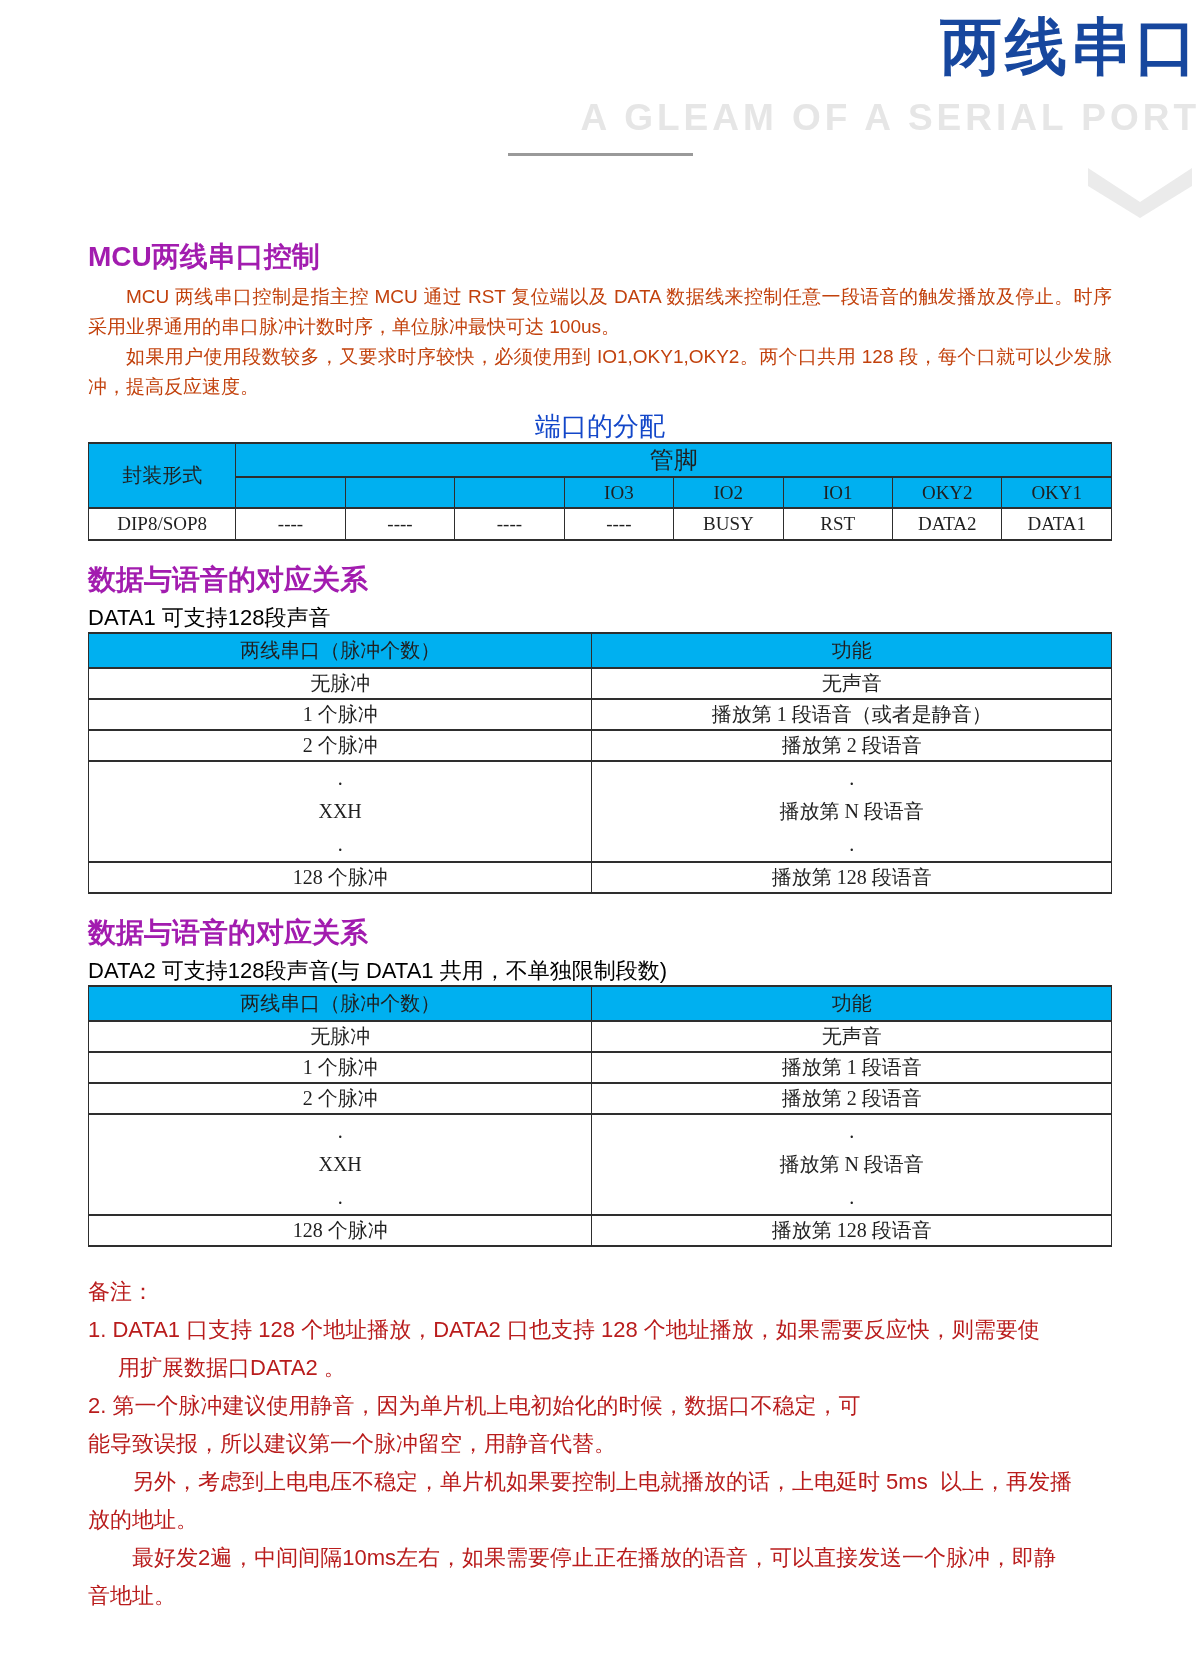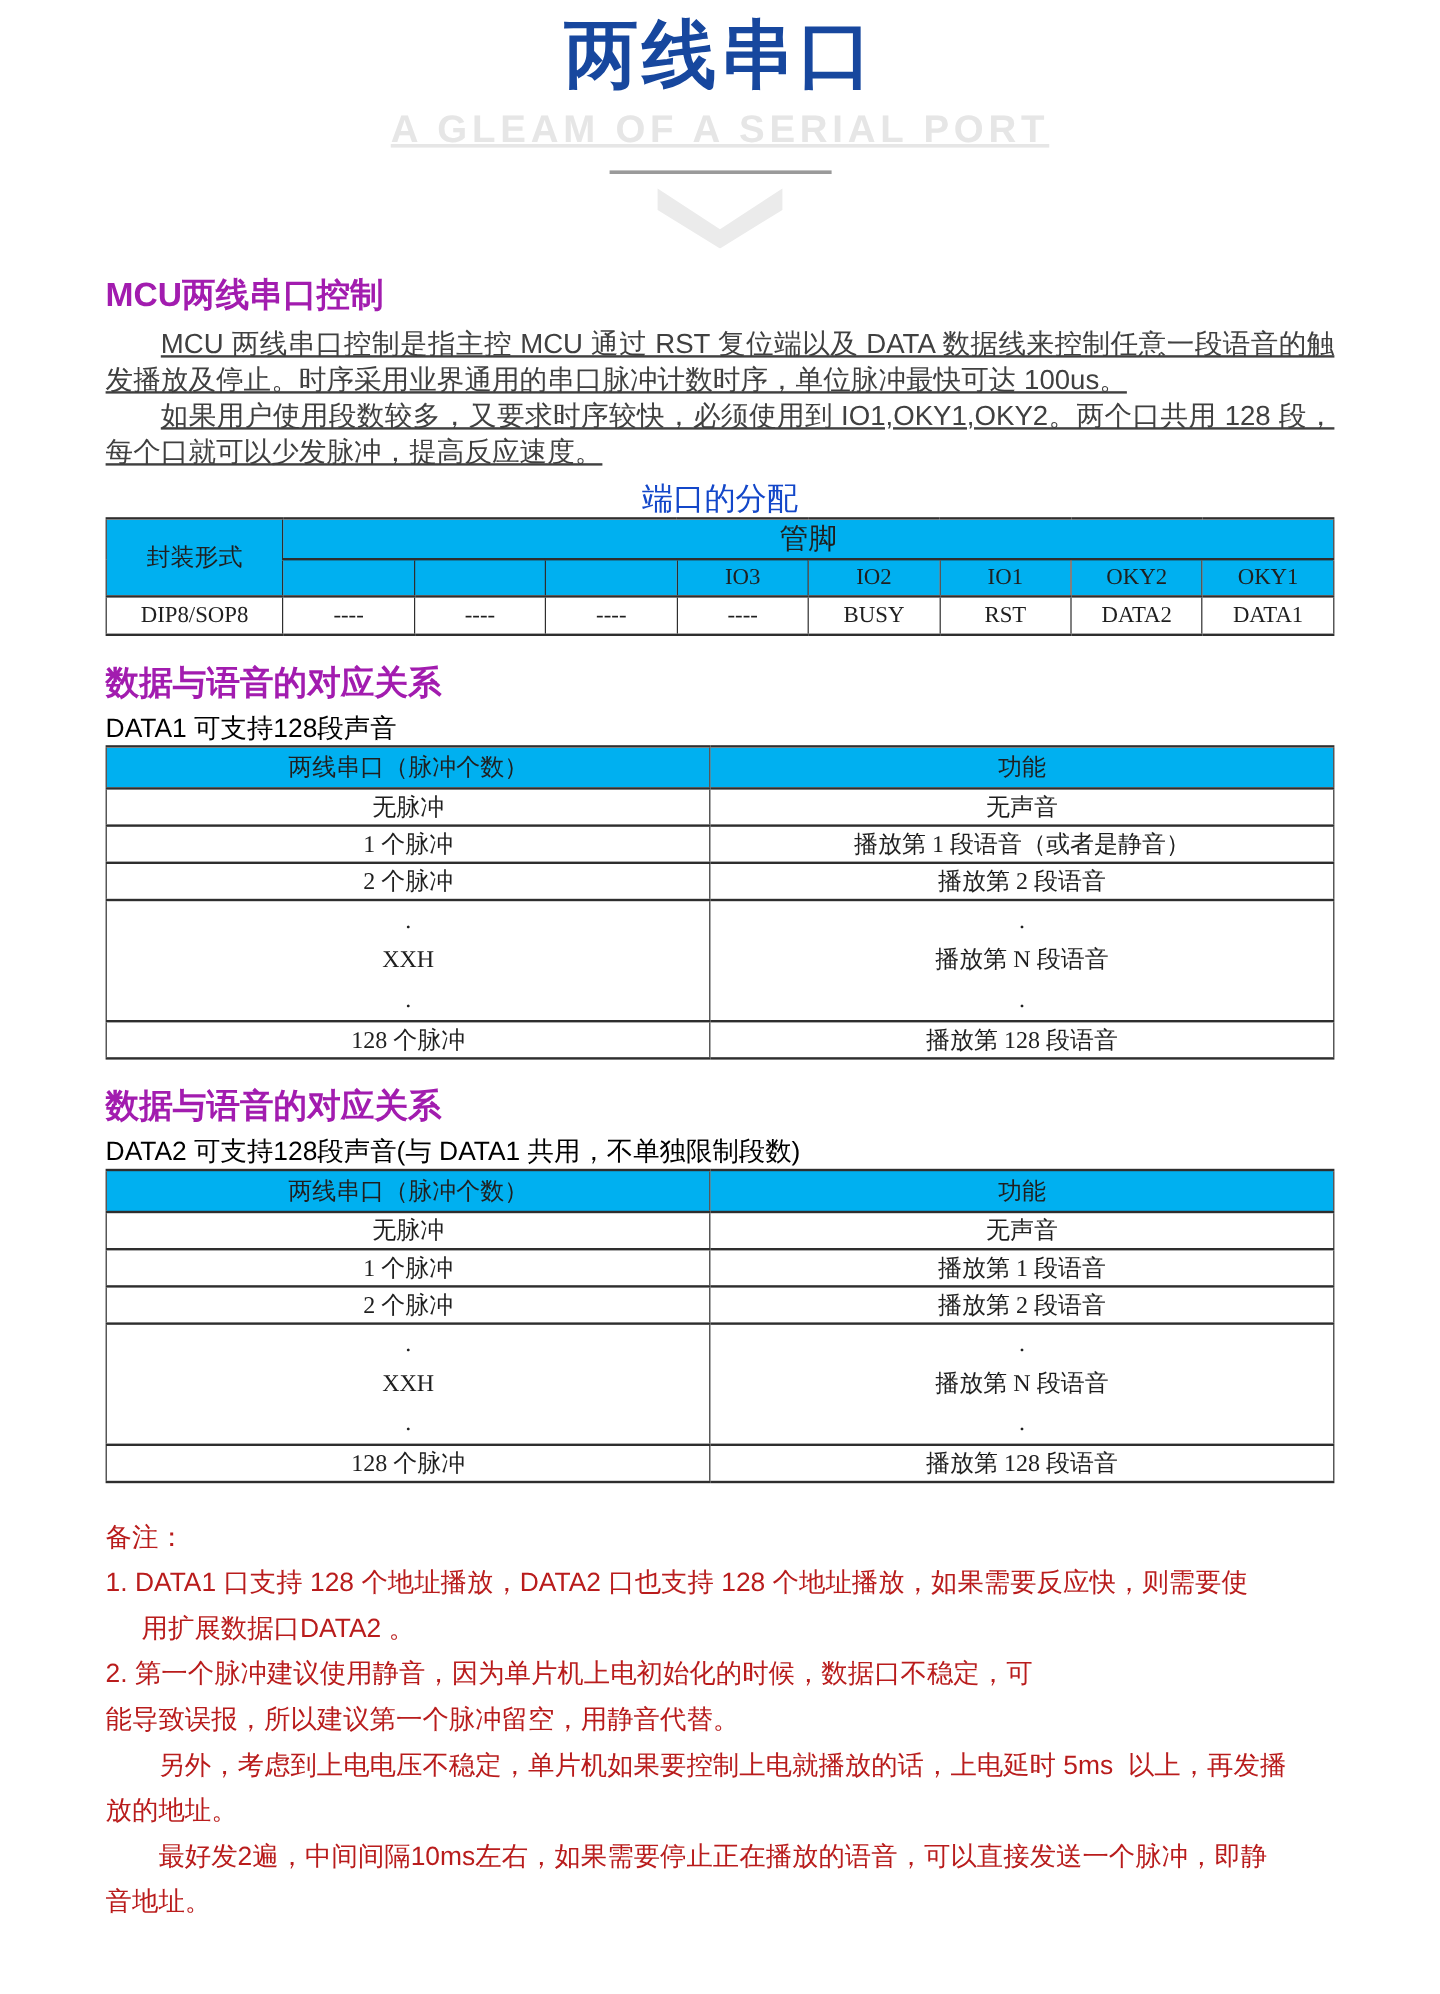--- a/index.html
+++ b/index.html
@@ -4,42 +4,42 @@
 <style>
   * { box-sizing: border-box; }
   html, body { margin: 0; padding: 0; }
   body {
     width: 1200px; height: 1662px;
     background: #ffffff;
     font-family: "Liberation Sans", sans-serif;
     color: #1f1f1f;
     overflow: hidden;
   }
-  .header { text-align: center; padding-top: 10px; }
+  .header { text-align: right; padding-top: 10px; }
   .page-title {
     font-size: 62px; font-weight: 800; color: #17479E;
     letter-spacing: 3px; line-height: 74px;
   }
   .page-subtitle {
-    font-size: 32px; font-weight: 700; color: #e6e6e6;
-    letter-spacing: 4px; line-height: 38px; margin-top: 4px; text-decoration: underline;
+    font-size: 37px; font-weight: 700; color: #e6e6e6;
+    letter-spacing: 4px; line-height: 38px; margin-top: 15px;
   }
   .divider-line { width: 185px; height: 3px; background: #9a9a9a; margin: 16px auto 0; }
   .chevron-wrap { margin-top: 10px; height: 52px; }
 
   .content { padding: 0 88px; }
 
   h2.section-heading {
     font-size: 28px; font-weight: 700; color: #a21caf;
     margin: 22px 0 0 0; line-height: 34px;
   }
   .para-block { margin-top: 8px; }
   .para {
-    font-size: 23px; line-height: 30px; margin: 0;
-    text-indent: 2em; text-align: justify; color: #404040; text-decoration: underline;
+    font-size: 19px; line-height: 30px; margin: 0;
+    text-indent: 2em; text-align: justify; color: #c2410c;
   }
   .center-title {
     text-align: center; font-size: 26px; font-weight: 500;
     color: #1347C9; margin-top: 8px; line-height: 32px;
   }
 
   table.grid {
     width: 100%; border-collapse: collapse; table-layout: fixed;
     font-family: "Liberation Serif", "DejaVu Serif", serif;
     background: #fff;

